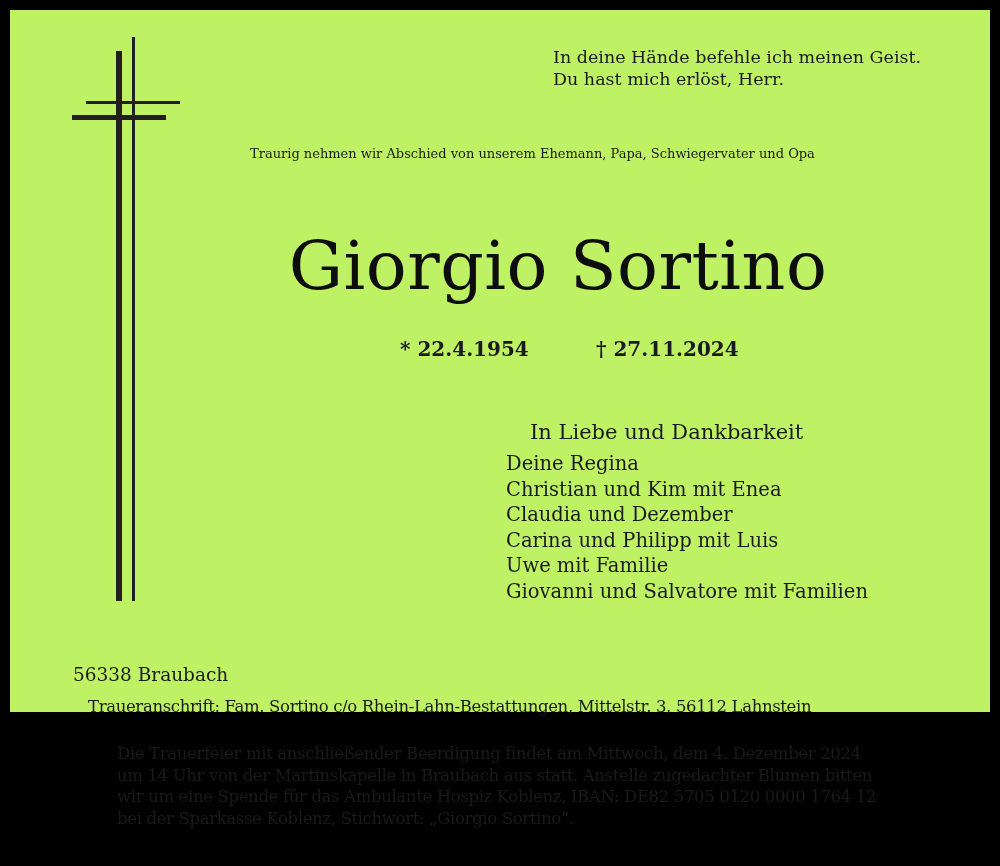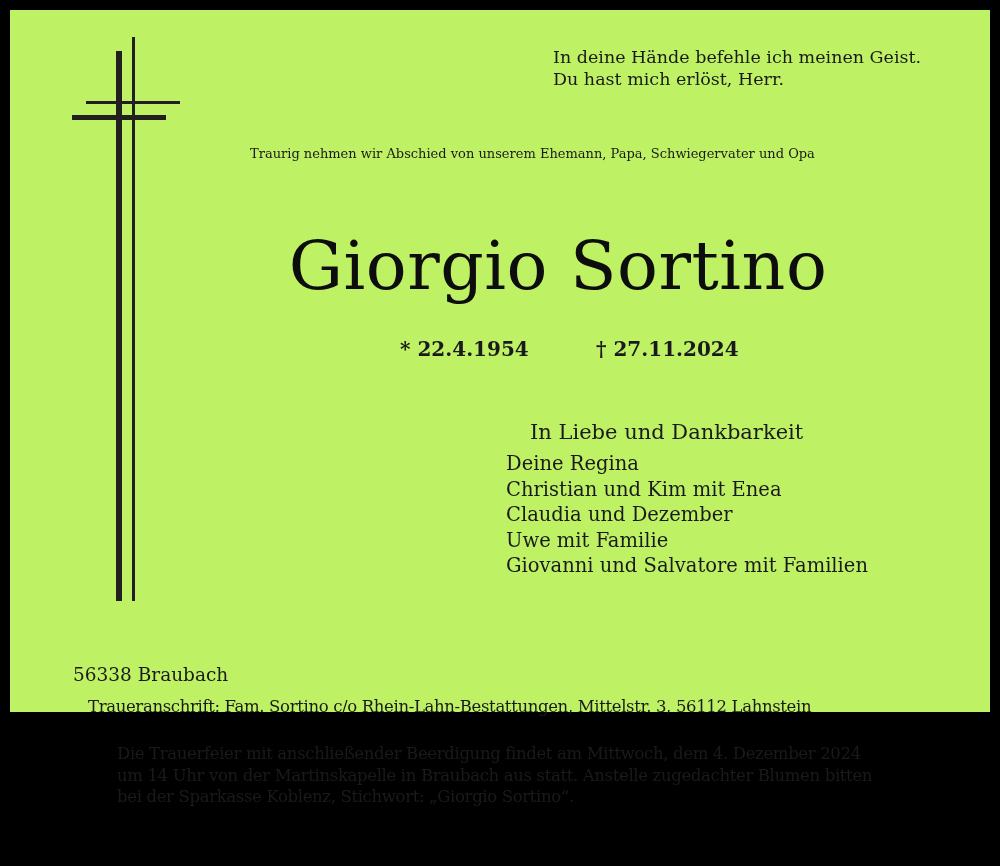--- a/index.html
+++ b/index.html
@@ -48,27 +48,29 @@
 
   <div class="abs dates birth">* 22.4.1954</div>
   <div class="abs dates death">† 27.11.2024</div>
 
   <div class="abs thanks">In Liebe und Dankbarkeit</div>
 
   <div class="abs family">
     <div>Deine Regina</div>
     <div>Christian und Kim mit Enea</div>
     <div>Claudia und Dezember</div>
+    <div>Carina und Philipp mit Luis</div>
     <div>Uwe mit Familie</div>
     <div>Giovanni und Salvatore mit Familien</div>
   </div>
 
   <div class="abs town">56338 Braubach</div>
 
   <div class="abs address">Traueranschrift: Fam. Sortino c/o Rhein-Lahn-Bestattungen, Mittelstr. 3, 56112 Lahnstein</div>
 
   <div class="abs notice">
     <div>Die Trauerfeier mit anschließender Beerdigung findet am Mittwoch, dem 4. Dezember 2024</div>
     <div>um 14 Uhr von der Martinskapelle in Braubach aus statt. Anstelle zugedachter Blumen bitten</div>
+    <div>wir um eine Spende für das Ambulante Hospiz Koblenz, IBAN: DE82 5705 0120 0000 1764 12</div>
     <div>bei der Sparkasse Koblenz, Stichwort: „Giorgio Sortino“.</div>
   </div>
 
 </div>
 
 </body></html>

